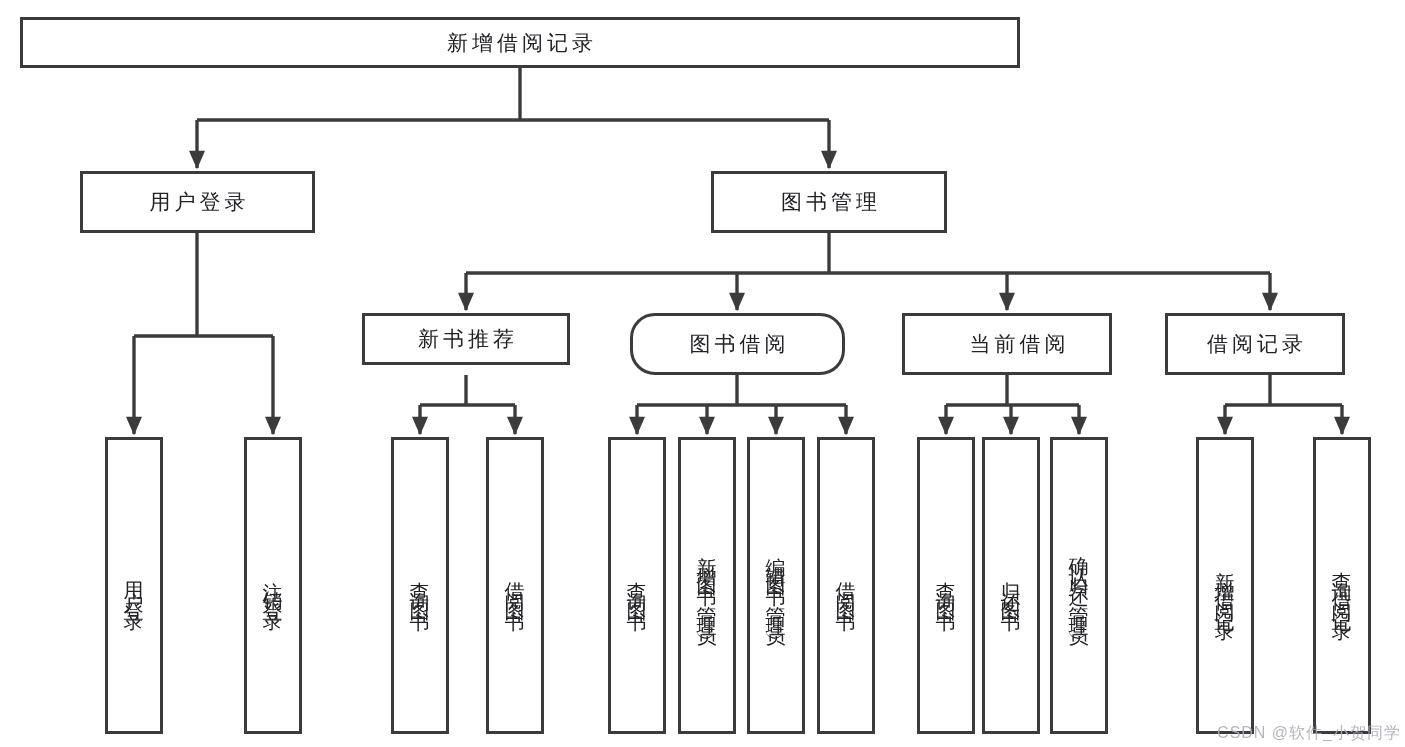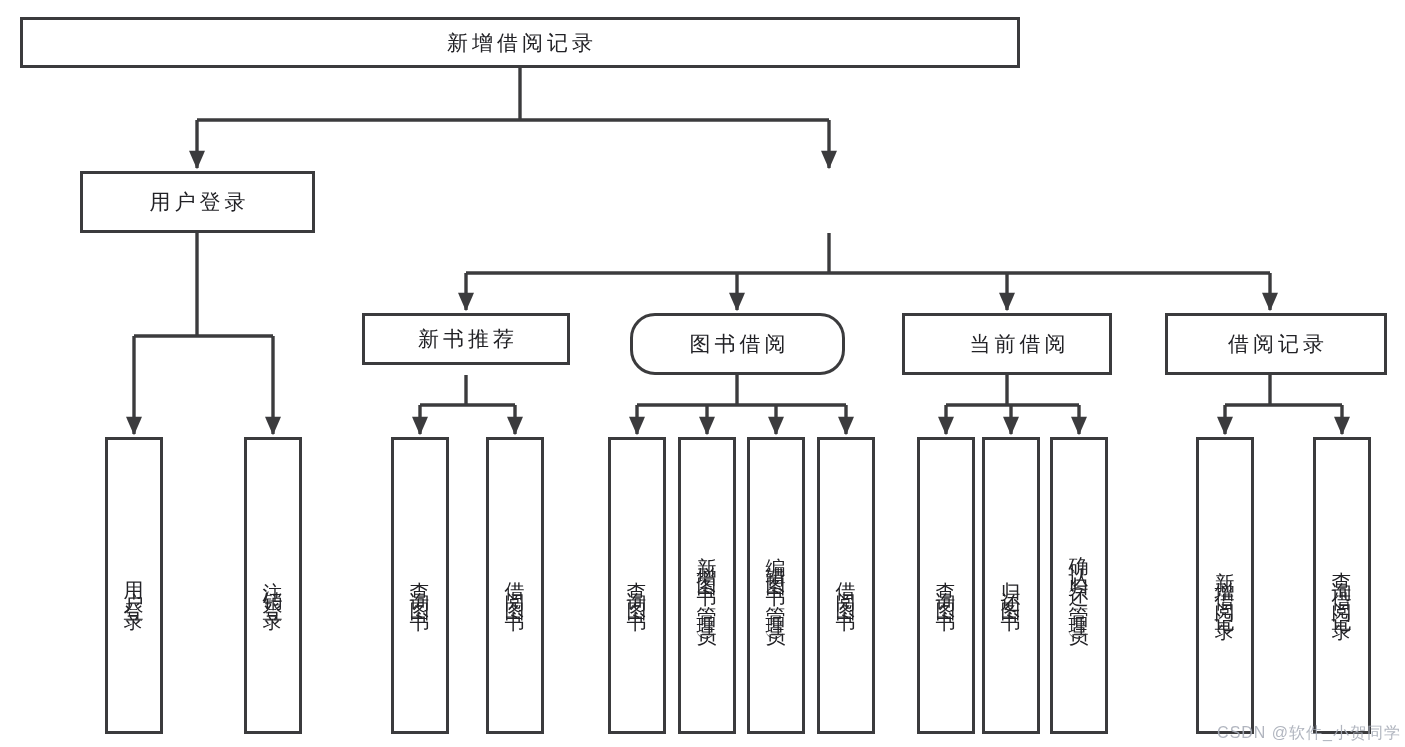--- a/index.html
+++ b/index.html
@@ -135,31 +135,34 @@
     </g>
   </svg>
 
   <div class="node h" style="left:20px; top:17px; width:1000px; height:51px;">
     <span>新增借阅记录</span>
   </div>
 
   <div class="node h" style="left:80px; top:171px; width:235px; height:62px;">
     <span>用户登录</span>
   </div>
+  <div class="node h" style="left:711px; top:171px; width:236px; height:62px;">
+    <span>图书管理</span>
+  </div>
 
   <div class="node h" style="left:362px; top:313px; width:208px; height:52px;">
     <span>新书推荐</span>
   </div>
   <div class="node h" style="left:630px; top:313px; width:215px; height:62px;border-radius:25px;">
     <span>图书借阅</span>
   </div>
   <div class="node h" style="left:902px; top:313px; width:210px; height:62px;padding-left:21px;">
     <span>当前借阅</span>
   </div>
-  <div class="node h" style="left:1165px; top:313px; width:222px; height:62px;">
+  <div class="node h" style="left:1165px; top:313px; width:180px; height:62px;">
     <span>借阅记录</span>
   </div>
 
   <div class="node v" style="left:105px; top:437px; width:58px; height:297px;">
     <span>用户登录</span>
   </div>
   <div class="node v" style="left:244px; top:437px; width:58px; height:297px;">
     <span>注销登录</span>
   </div>
 

